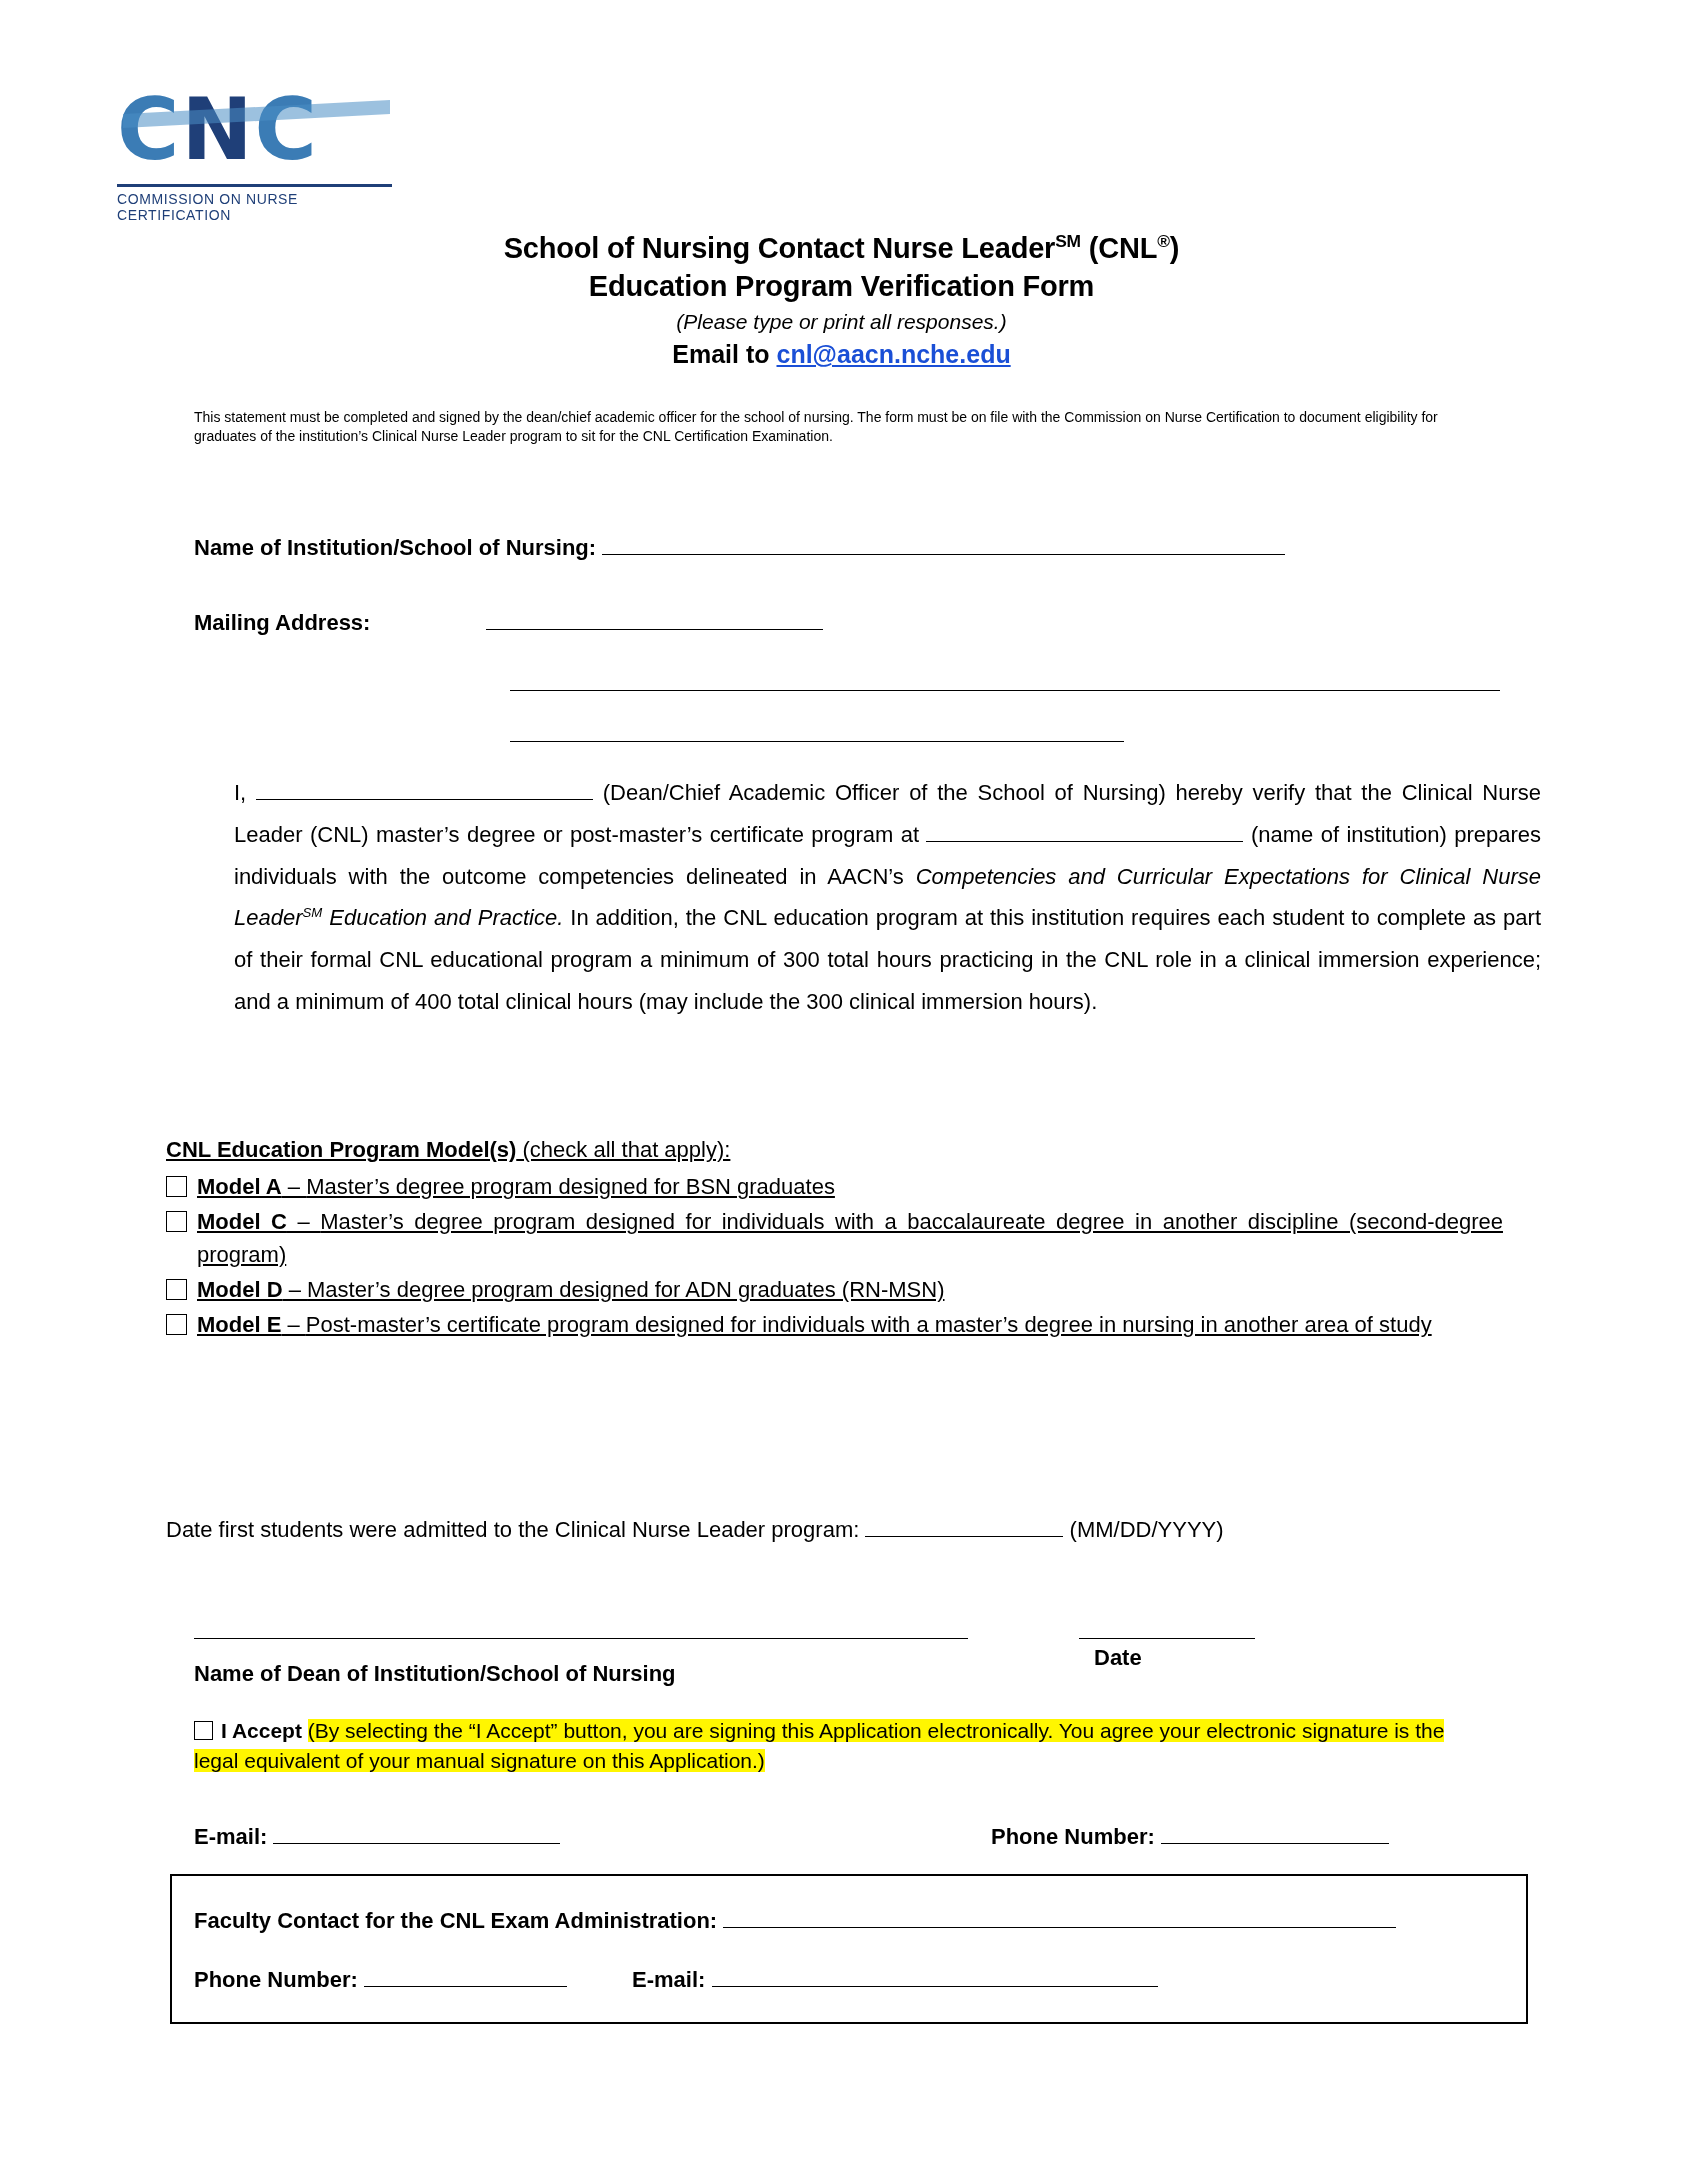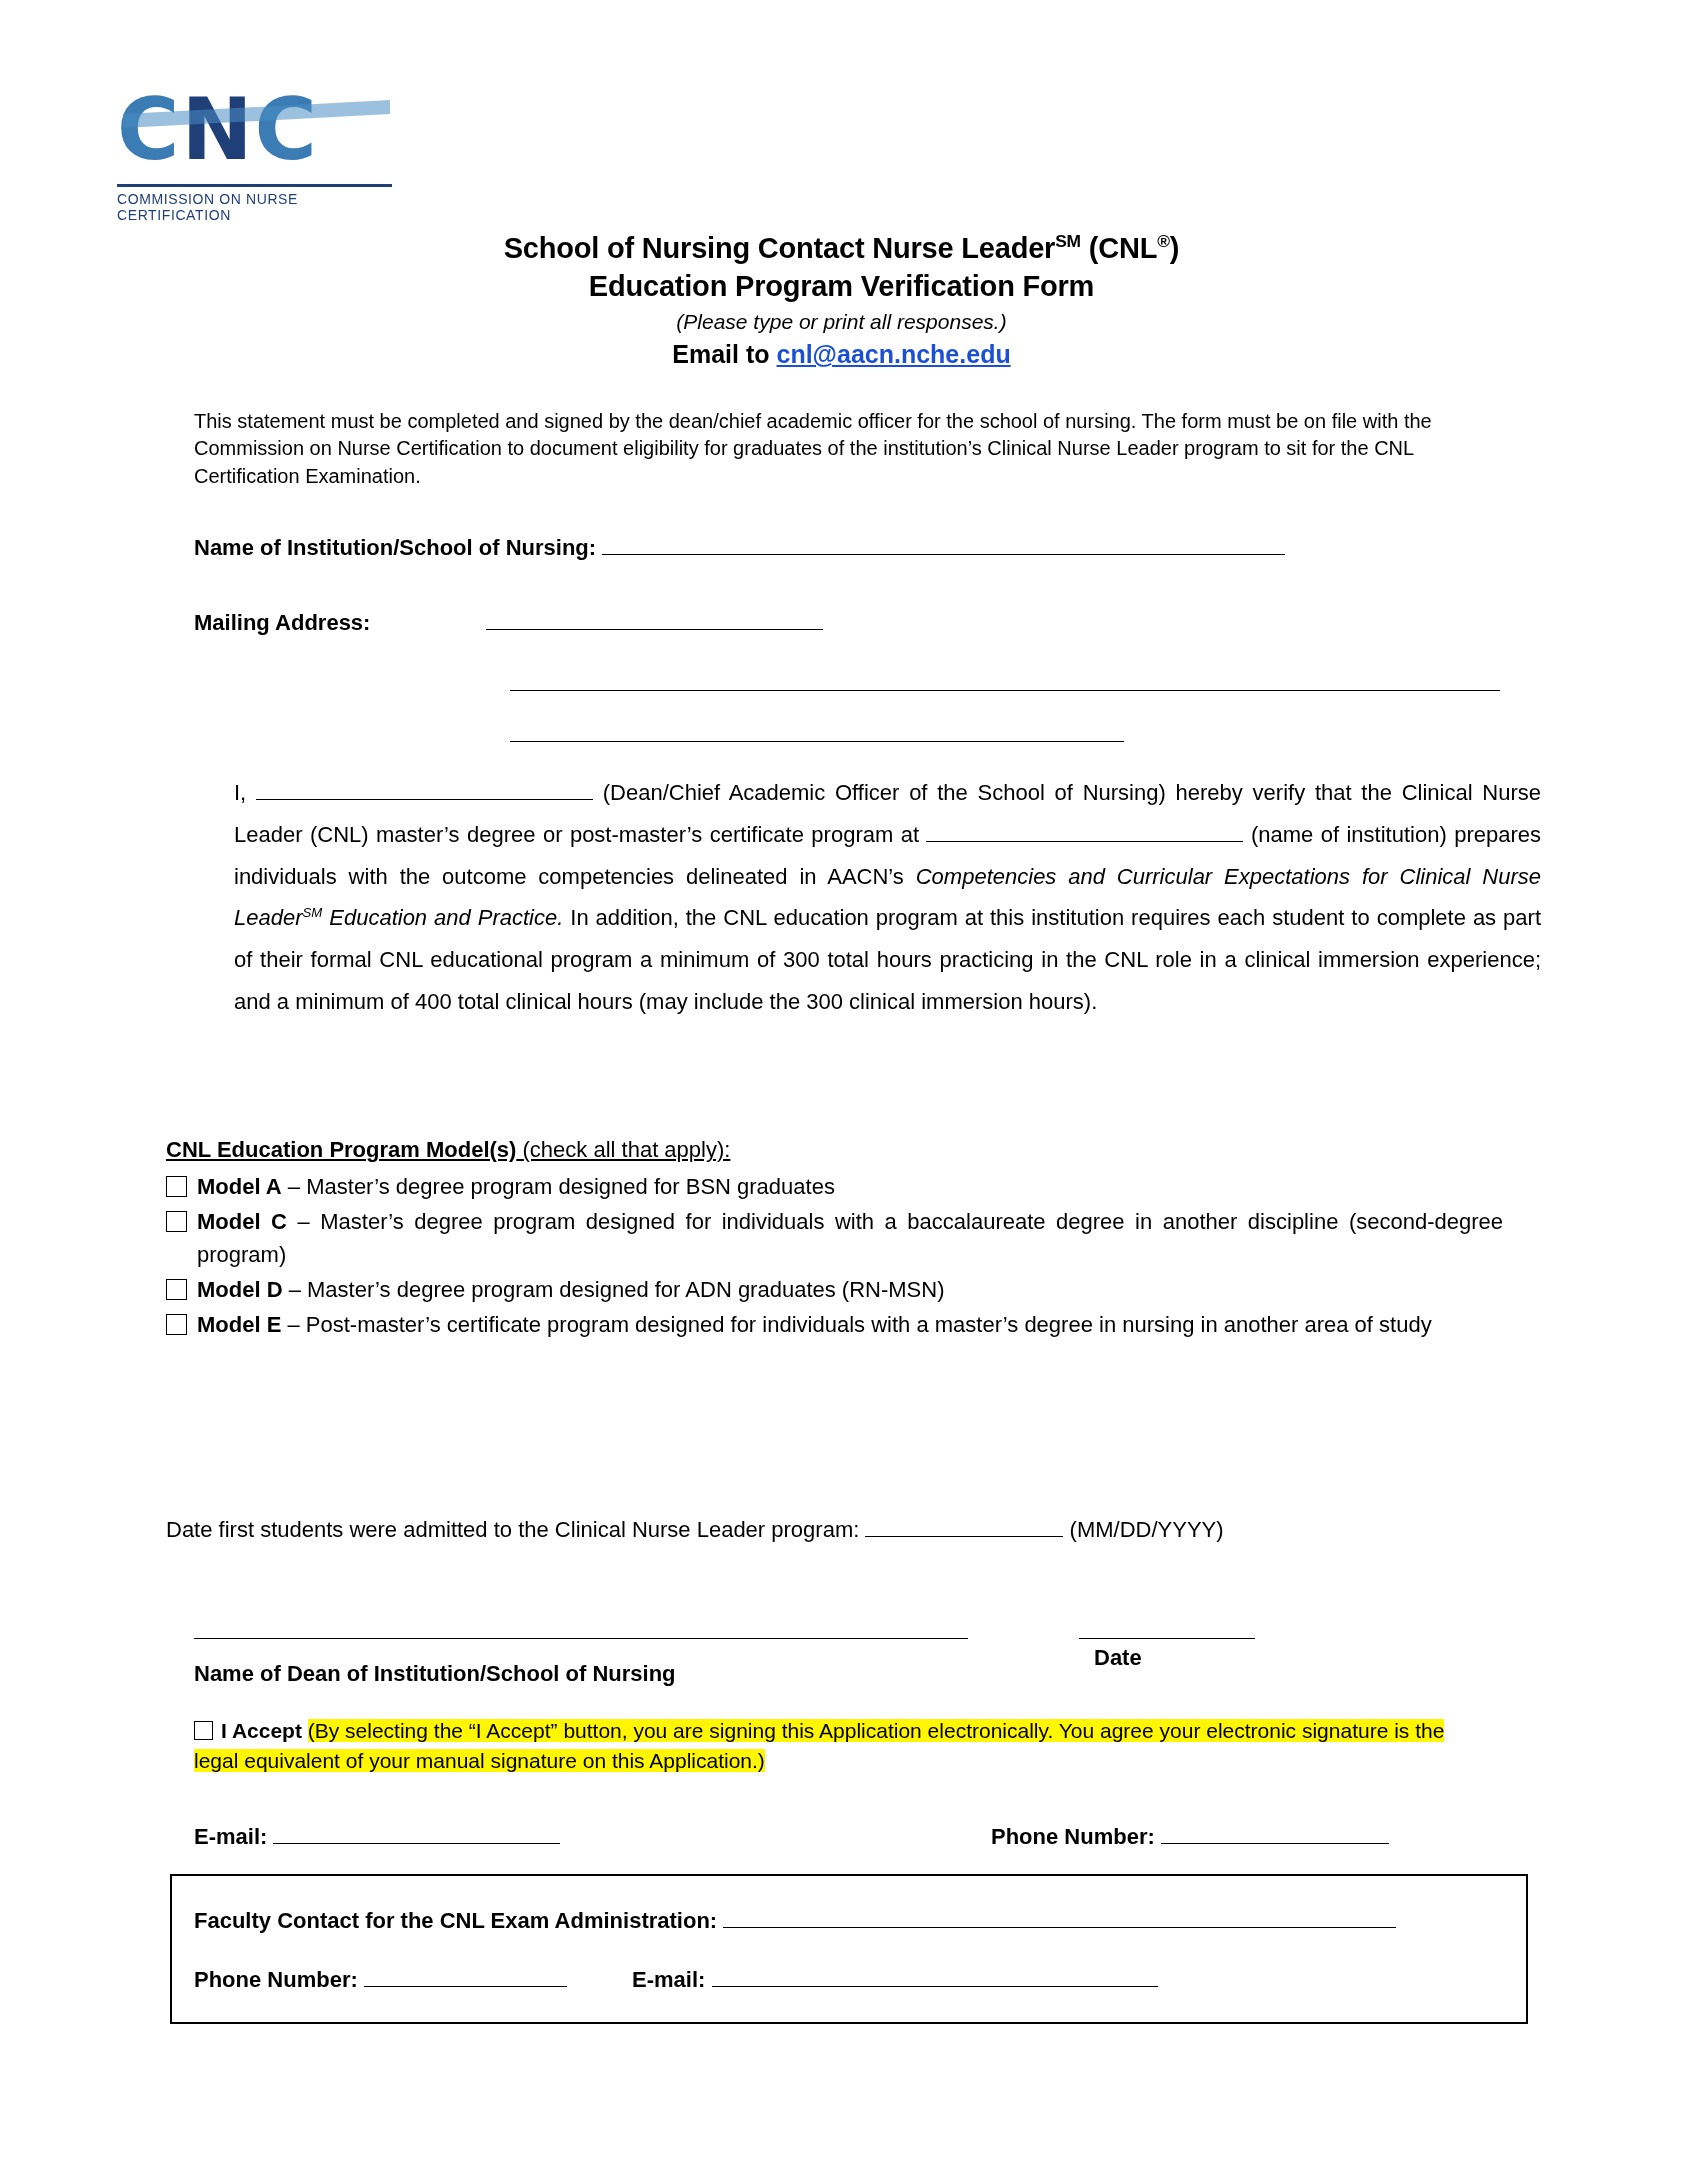--- a/index.html
+++ b/index.html
@@ -101,21 +101,21 @@
   }
   sup.sm { font-size: 0.60em; vertical-align: super; }
   sup.reg { font-size: 0.60em; vertical-align: super; }
 
   
   .intro {
     position: absolute;
     left: 194px;
     top: 408px;
     width: 1307px;
-    font-size: 20px;
+    font-size: 14px;
     line-height: 1.37;
   }
 
   .field-row {
     position: absolute;
     font-size: 22px;
   }
   .b { font-weight: bold; }
   .rule {
     display: inline-block;
@@ -166,20 +166,21 @@
     width: 19px;
     height: 19px;
     border: 1.6px solid #000;
     margin-right: 10px;
     margin-top: 6px;
   }
   .model-text {
     flex: 1 1 auto;
     line-height: 1.50;
     text-align: justify;
+    text-decoration: underline;
   }
   .model-text.j { text-align: justify; }
   .model-label { font-weight: bold; }
 
   
   .date-admitted {
     position: absolute;
     left: 166px;
     top: 1515px;
     font-size: 22px;

